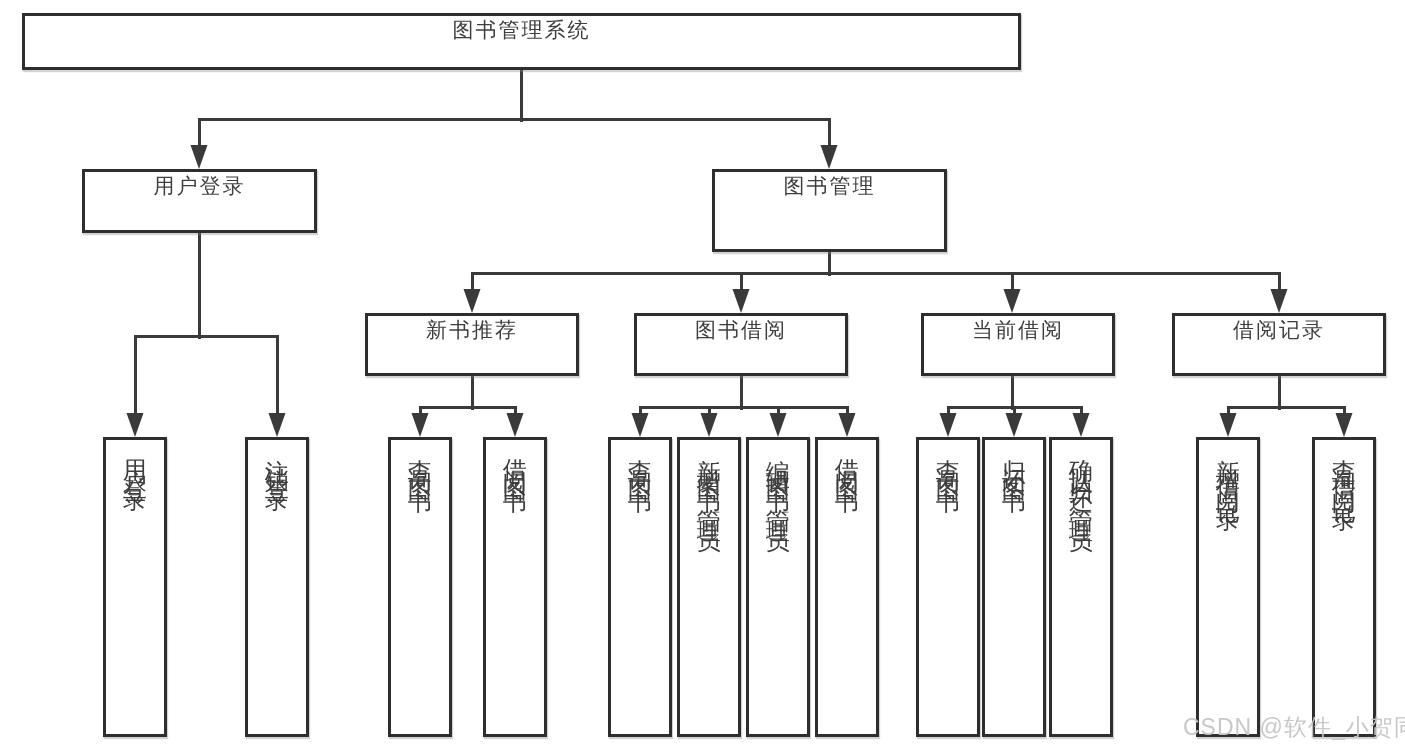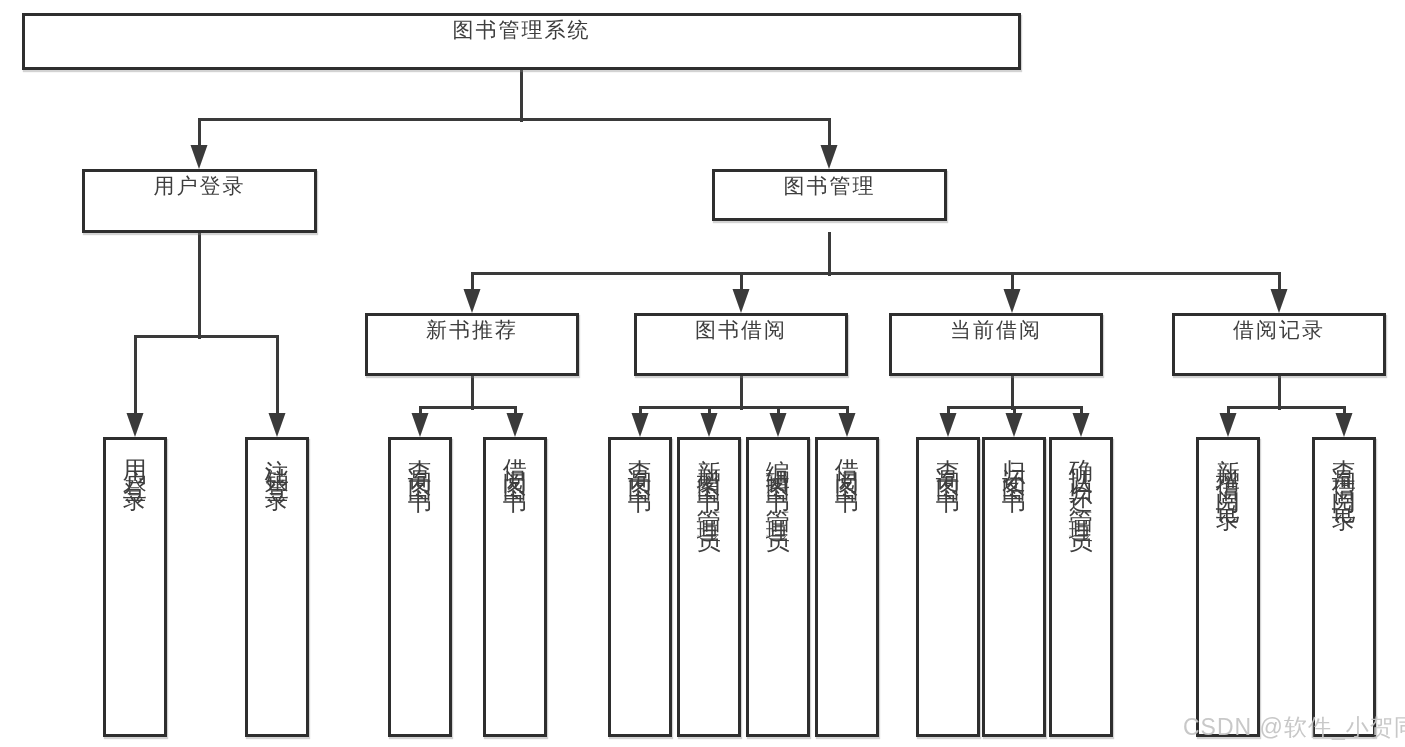--- a/index.html
+++ b/index.html
@@ -85,31 +85,31 @@
       <polygon points="1335.5,413 1352.5,413 1344,437" fill="#3a3a3a"></polygon>
     </svg>
 
   <div class="box h" style="left:22px;top:13px;width:999px;height:57px">
     <span>图书管理系统</span>
   </div>
 
   <div class="box h" style="left:82px;top:169px;width:235px;height:64px">
     <span>用户登录</span>
   </div>
-  <div class="box h" style="left:712px;top:169px;width:235px;height:52px">
+  <div class="box h" style="left:712px;top:169px;width:235px;height:83px">
     <span>图书管理</span>
   </div>
 
   <div class="box h" style="left:634px;top:313px;width:214px;height:63px">
     <span>图书借阅</span>
   </div>
   <div class="box h" style="left:365px;top:313px;width:214px;height:63px">
     <span>新书推荐</span>
   </div>
-  <div class="box h" style="left:889px;top:313px;width:214px;height:63px">
+  <div class="box h" style="left:921px;top:313px;width:194px;height:63px">
     <span>当前借阅</span>
   </div>
   <div class="box h" style="left:1172px;top:313px;width:214px;height:63px">
     <span>借阅记录</span>
   </div>
 
   <div class="box v" style="left:103px;top:437px;width:64px;height:300px">
     <span>用户登录</span>
   </div>
   <div class="box v" style="left:245px;top:437px;width:64px;height:300px">

